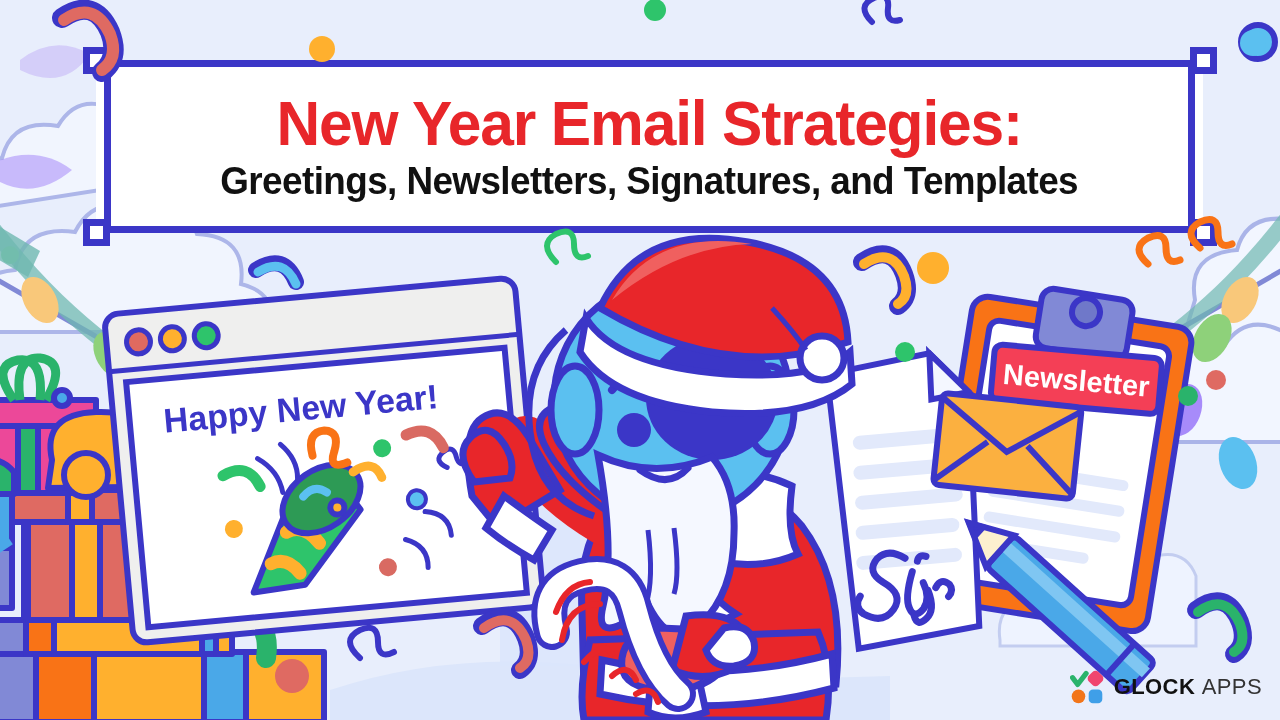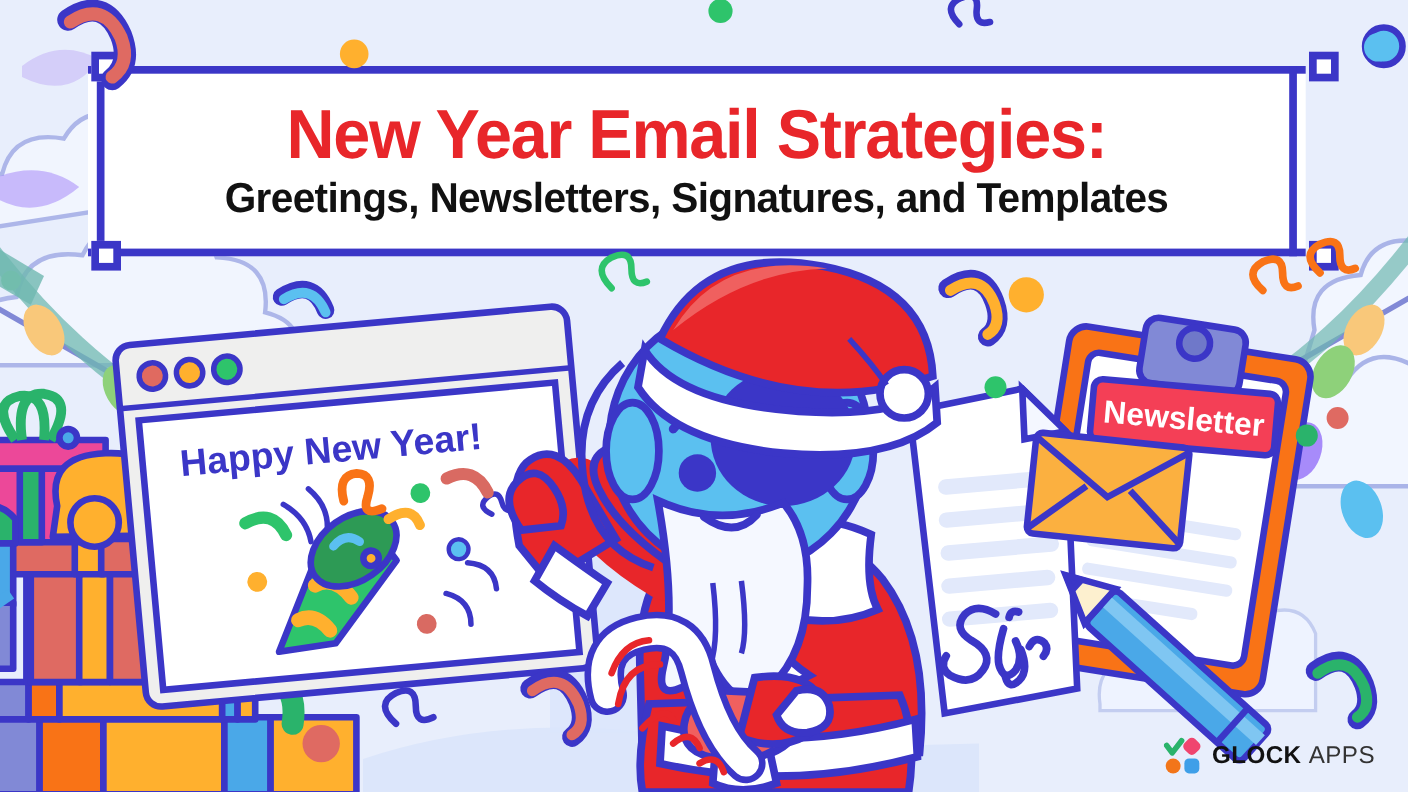--- a/index.html
+++ b/index.html
@@ -21,21 +21,21 @@
   #bg-layer, #art-layer, #fg-layer {
     position: absolute;
     inset: 0;
     width: 1280px;
     height: 720px;
   }
 
   
   #title-banner {
     position: absolute;
-    left: 80px;
+    left: 96px;
     top: 60px;
     width: 1107px;
     height: 173px;
     background: #ffffff;
     border-top: 7px solid #3b36c7;
     border-bottom: 7px solid #3b36c7;
     display: flex;
     flex-direction: column;
     align-items: center;
     justify-content: center;
@@ -81,21 +81,21 @@
     letter-spacing: -0.6px;
     line-height: 1.05;
     margin-top: 6px;
     white-space: nowrap;
     transform: scaleX(0.97);
   }
 
   
   #logo {
     position: absolute;
-    right: 30px;
+    right: 18px;
     bottom: 16px;
     display: flex;
     align-items: center;
     gap: 10px;
     z-index: 60;
   }
   #logo-mark { width: 34px; height: 34px; display: block; }
   #logo-text { font-size: 22px; letter-spacing: 0.4px; white-space: nowrap; }
   #logo-text .b { font-weight: 800; color: #111; }
   #logo-text .l { font-weight: 400; color: #333; }

